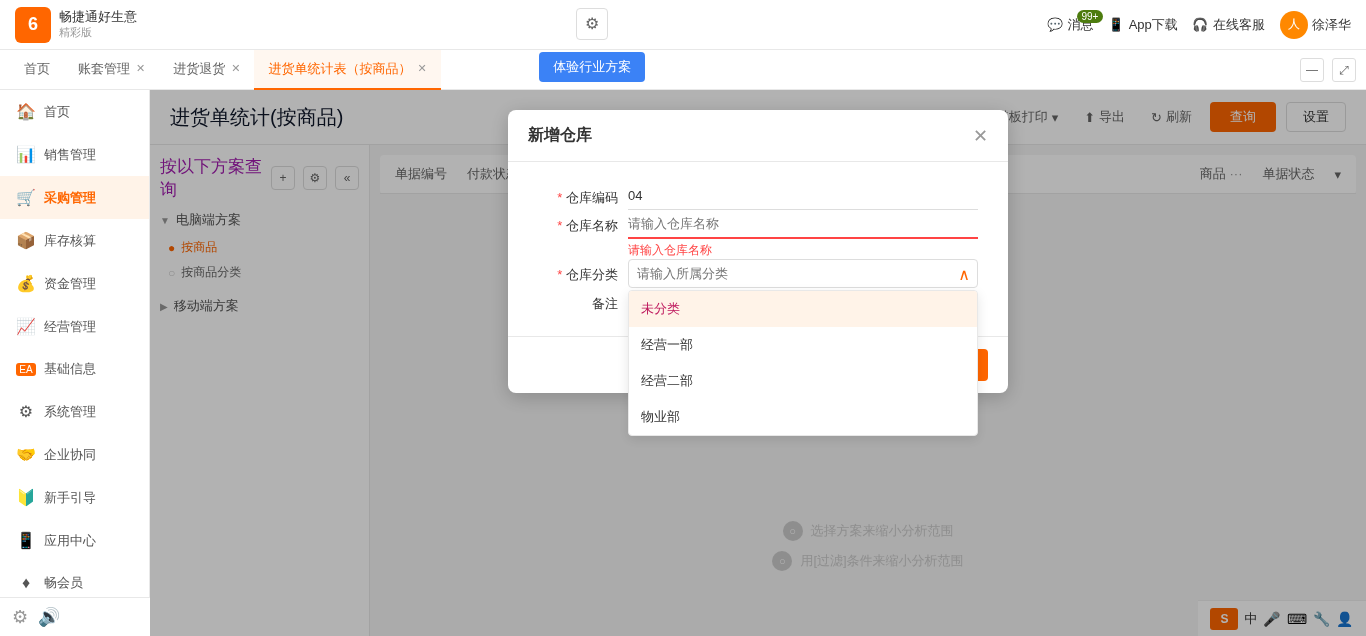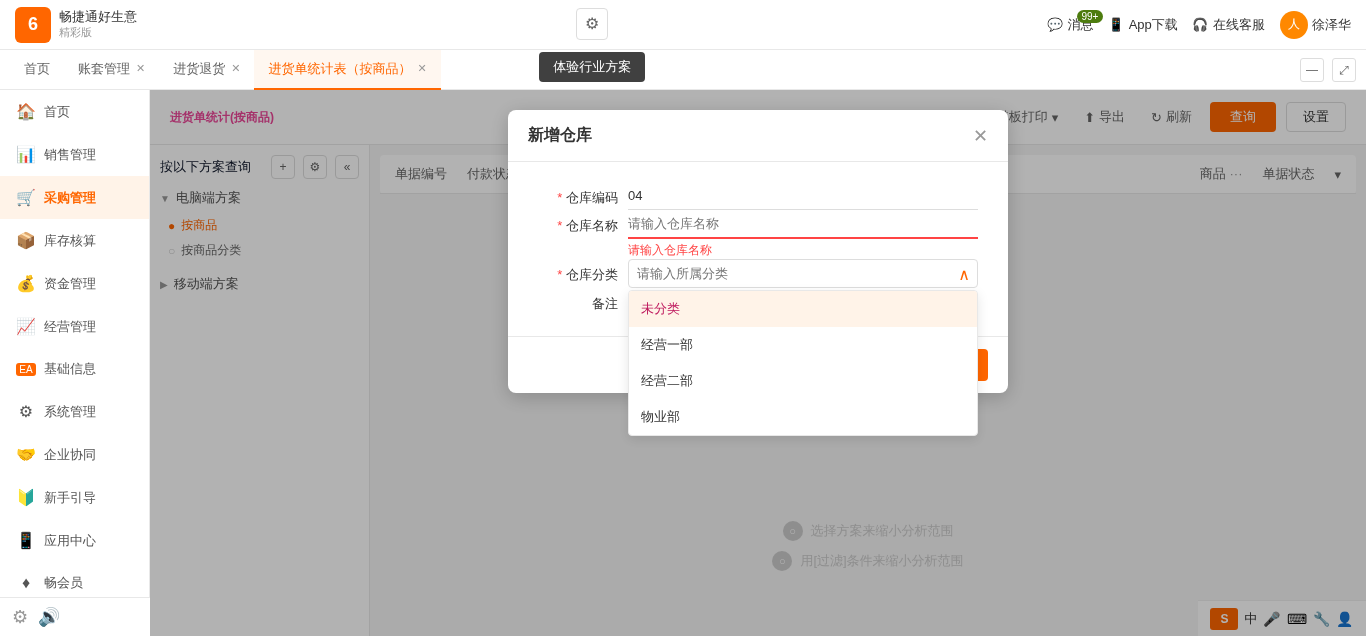--- a/index.html
+++ b/index.html
@@ -56,21 +56,21 @@
       border: 1px solid #ddd;
       border-radius: 4px;
       display: flex;
       align-items: center;
       justify-content: center;
       cursor: pointer;
       color: #666;
       font-size: 16px;
     }
     .trial-btn {
-      background: #404040;
+      background: #3b82f6;
       color: white;
       border: none;
       border-radius: 4px;
       padding: 6px 14px;
       font-size: 13px;
       cursor: pointer;
     }
     .header-right {
       display: flex;
       align-items: center;
@@ -183,21 +183,21 @@
 
     
     .page-header {
       background: #fff;
       padding: 12px 20px;
       display: flex;
       align-items: center;
       justify-content: space-between;
       border-bottom: 1px solid #e8e8e8;
     }
-    .page-title { font-size: 12px; font-weight: bold; color: #ec4899; }
+    .page-title { font-size: 20px; font-weight: normal; color: #0f172a; }
     .page-actions {
       display: flex;
       align-items: center;
       gap: 10px;
     }
     .action-btn {
       display: flex;
       align-items: center;
       gap: 4px;
       font-size: 13px;
@@ -223,21 +223,21 @@
       padding: 5px 16px;
       font-size: 13px;
       cursor: pointer;
     }
     .filter-header {
       display: flex;
       align-items: center;
       justify-content: space-between;
       margin-bottom: 10px;
     }
-    .filter-title { color: #0f172a; font-size: 13px; }
+    .filter-title { color: #a21caf; font-size: 17px; }
     .filter-controls {
       display: flex;
       gap: 8px;
     }
     .filter-ctrl-btn {
       width: 24px; height: 24px;
       border: 1px solid #ddd;
       border-radius: 4px;
       display: flex;
       align-items: center;

